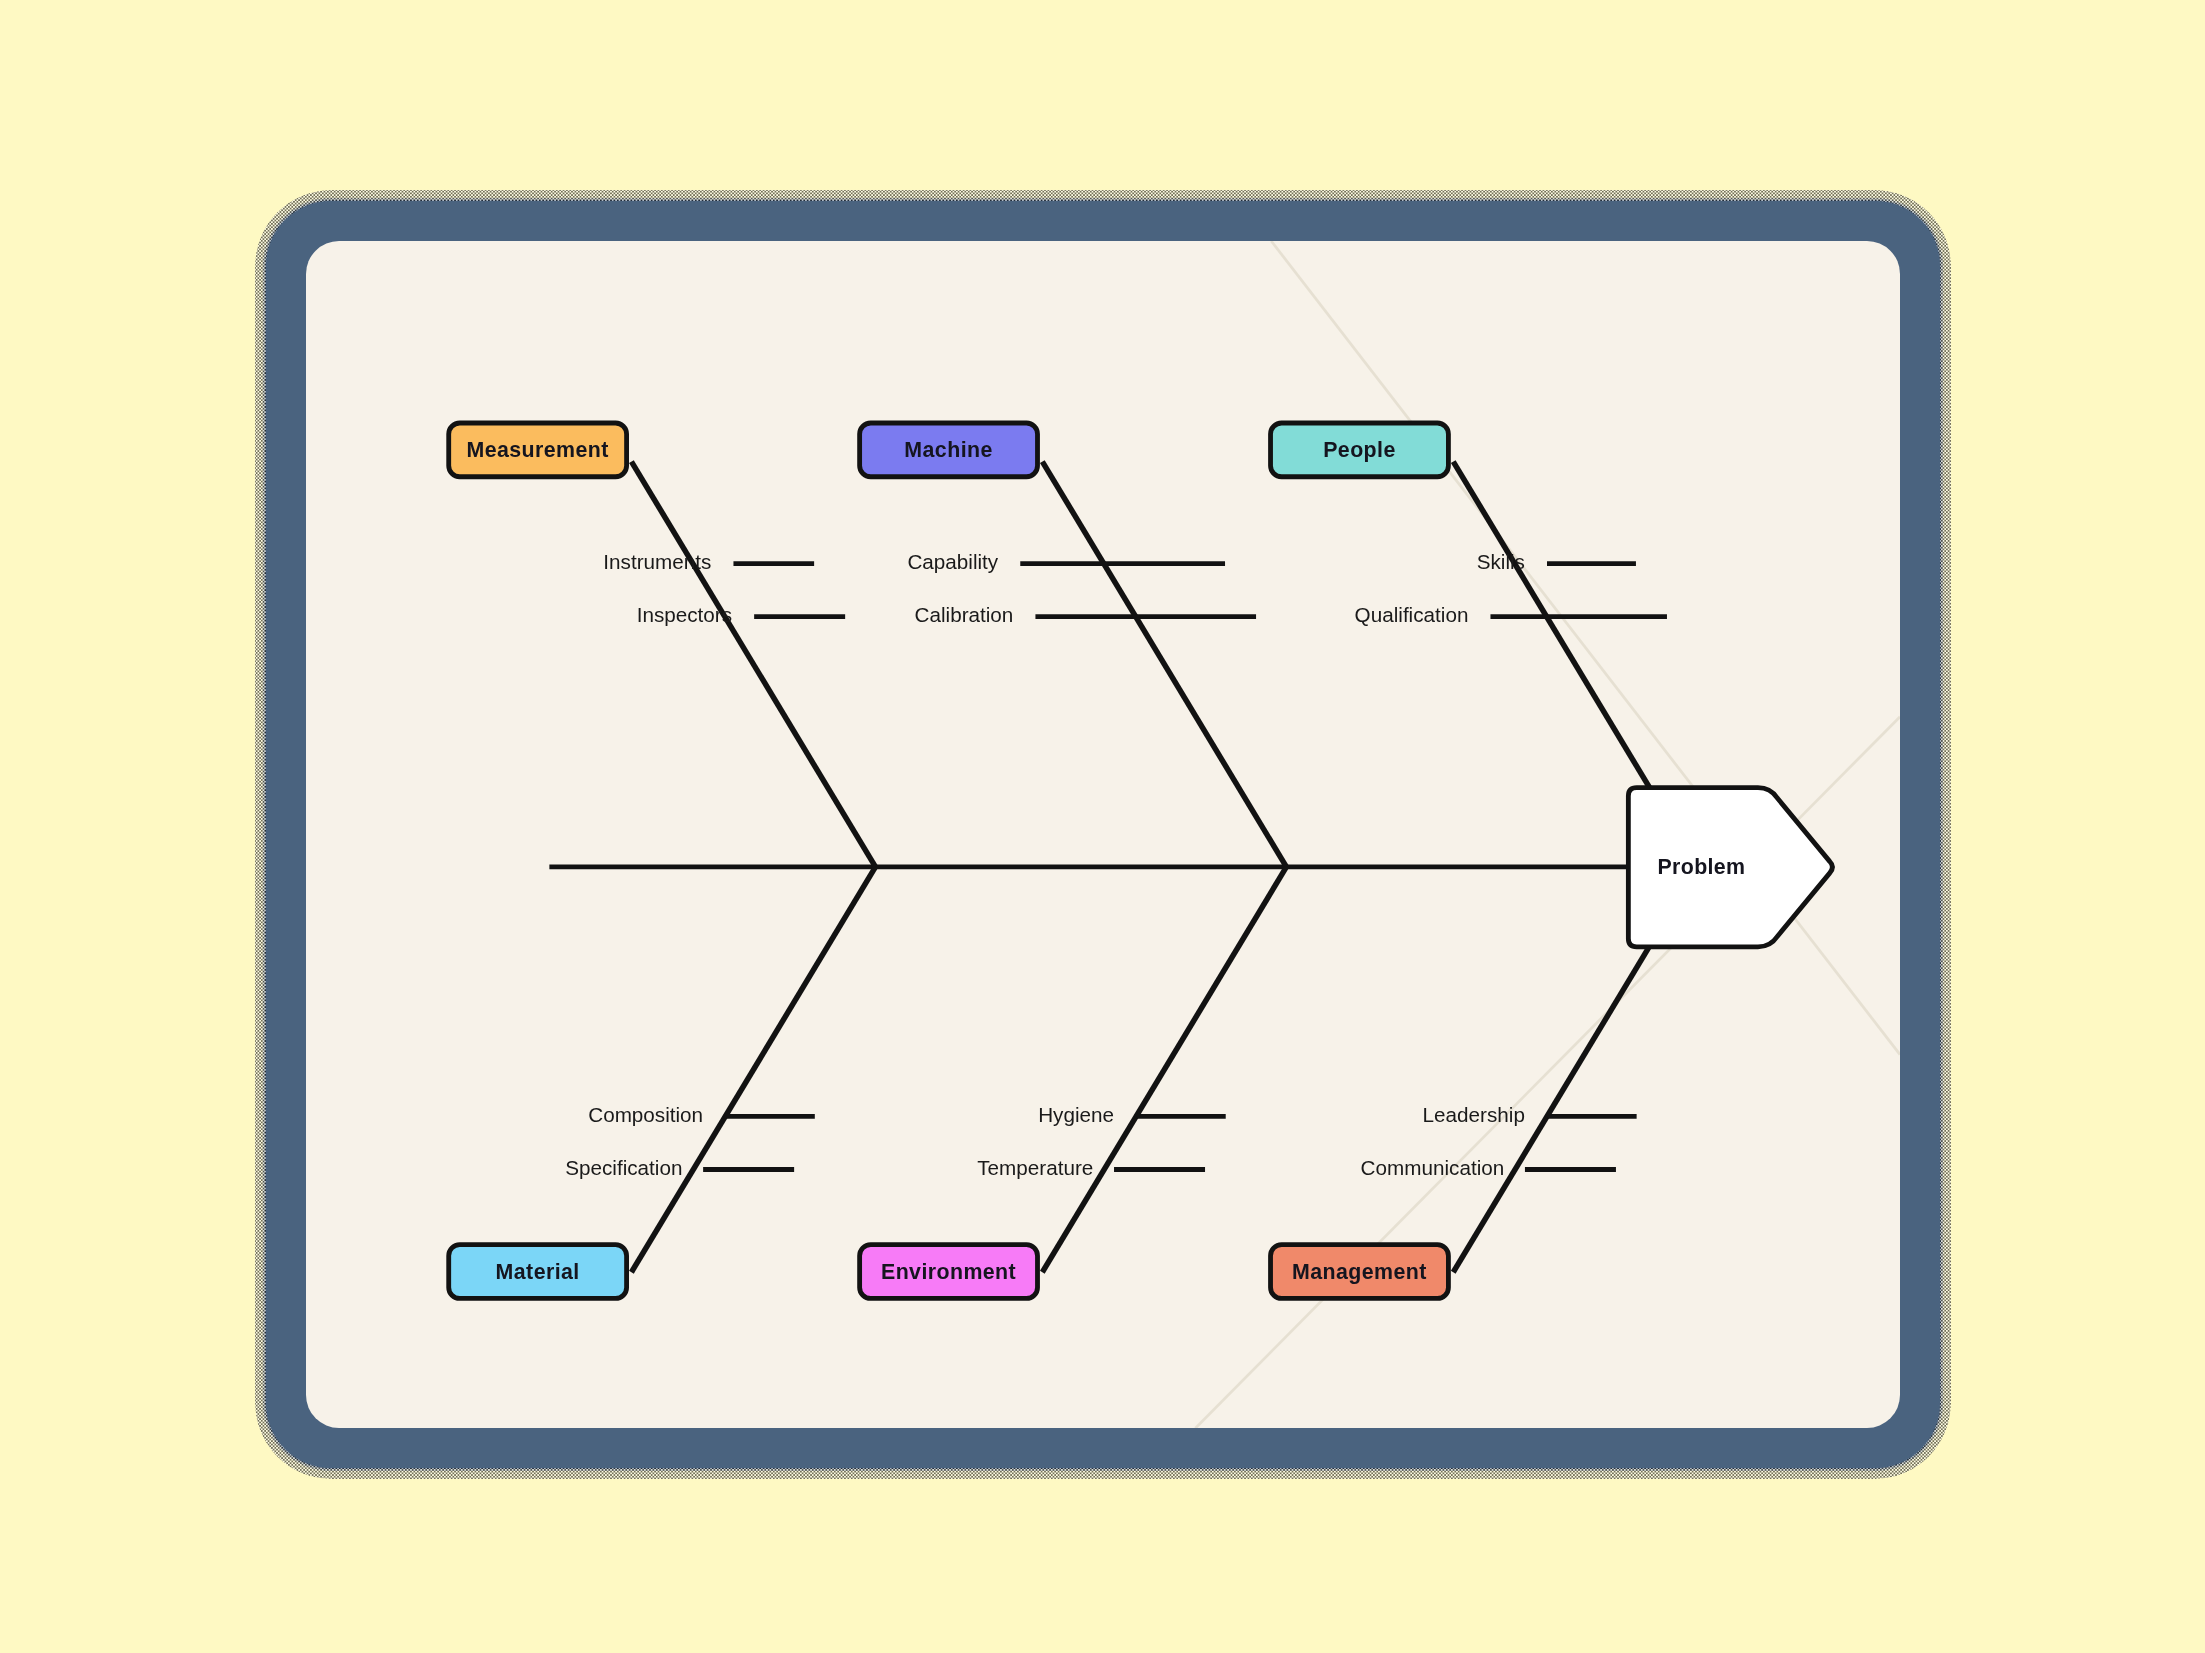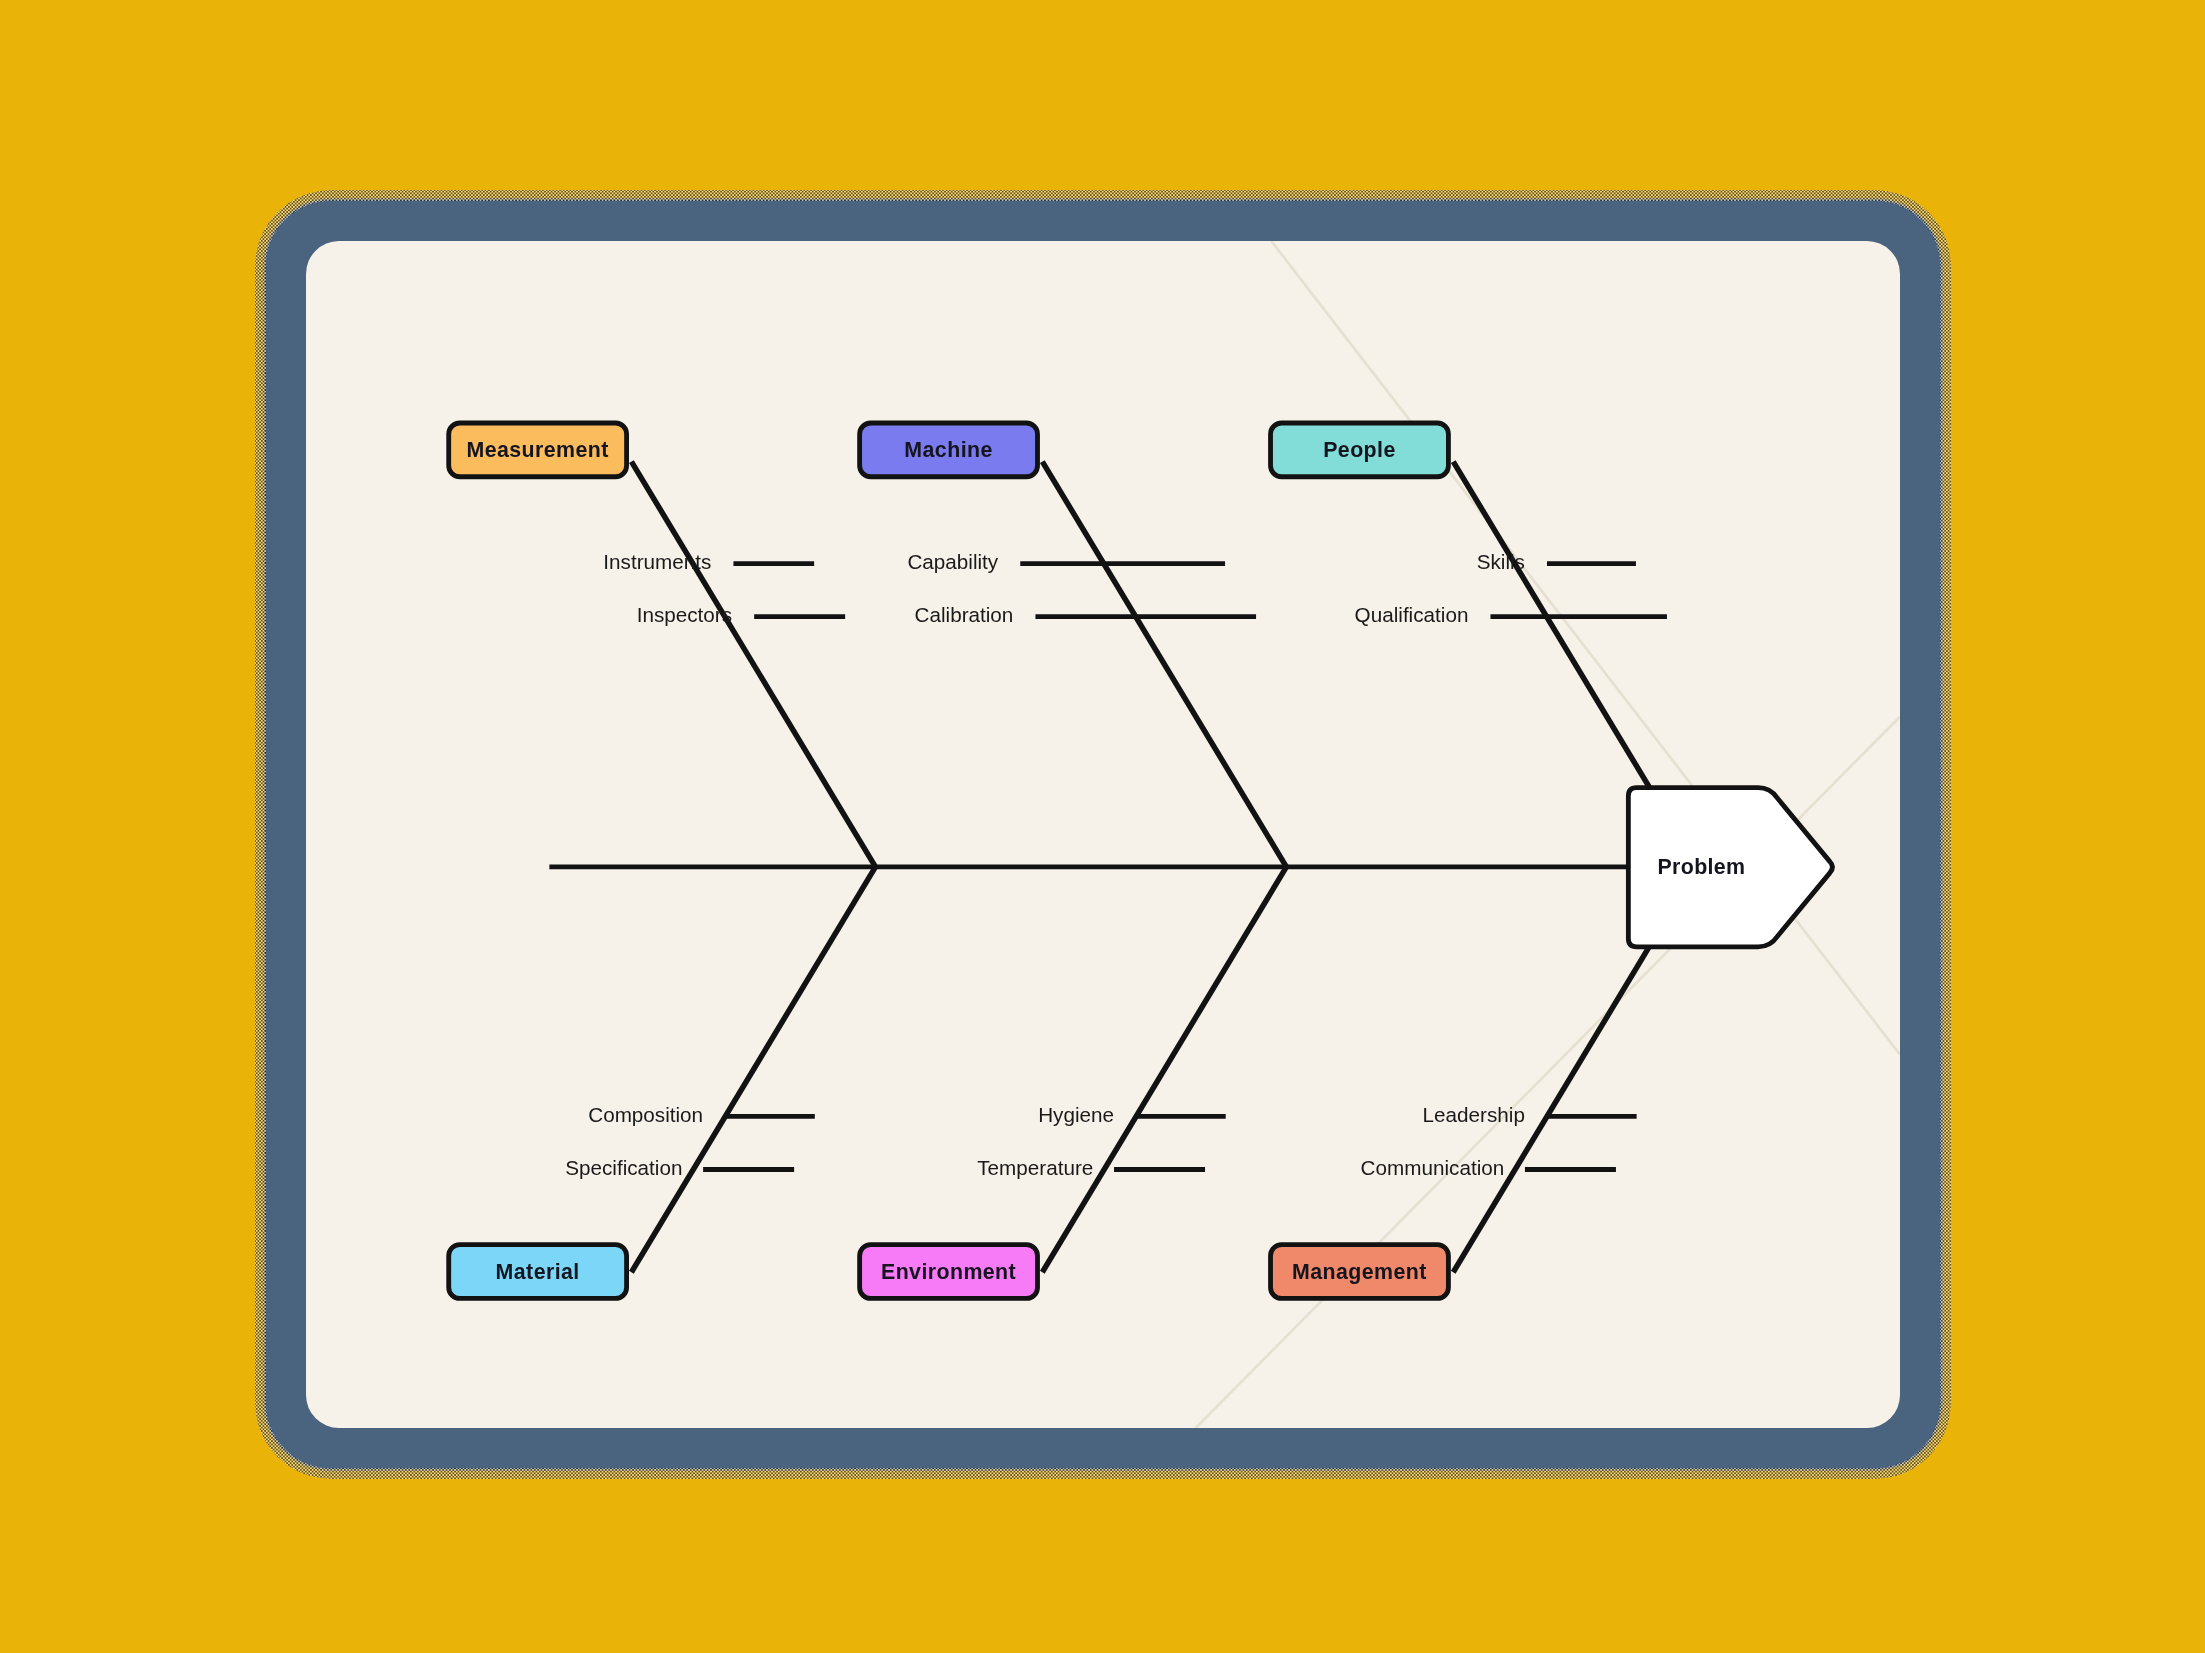--- a/index.html
+++ b/index.html
@@ -5,21 +5,21 @@
   * { box-sizing: border-box; margin: 0; padding: 0; }
   html, body {
     width: 2205px; height: 1654px;
     background: #000000;
     font-family: "Liberation Sans", sans-serif;
     overflow: hidden;
   }
   #stage {
     position: relative;
     width: 2205px; height: 1654px;
-    background: #eab308;
+    background: #fef9c3;
   }
 
   
   #frame {
     position: absolute;
     left: 265px; top: 200px;
     width: 1676px; height: 1269px;
     border-radius: 66px;
     background: #4a637f;
     padding: 41px;

